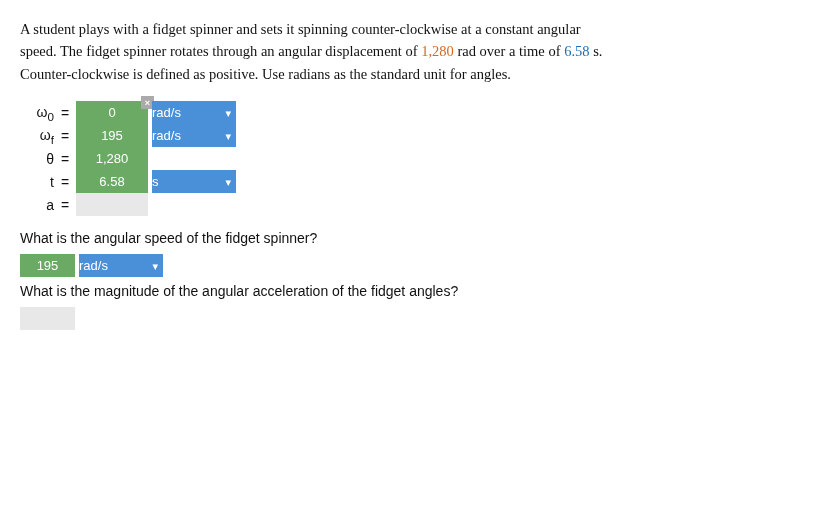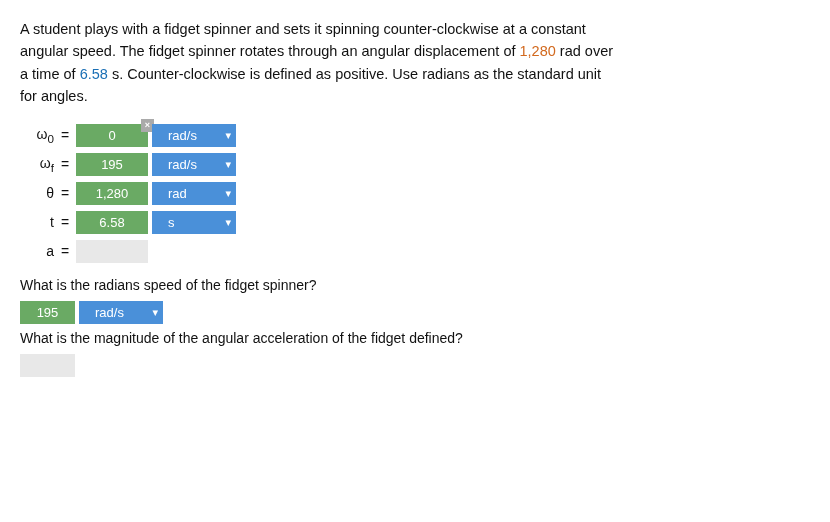--- a/index.html
+++ b/index.html
@@ -16,36 +16,37 @@
       width: 830px;
       min-height: 522px;
       padding: 18px 20px 18px 20px;
     }
 
     .problem-text {
       font-size: 14.5px;
       line-height: 1.55;
       margin-bottom: 16px;
       max-width: 600px;
+      font-family: Liberation Serif, serif;
     }
 
     .highlight-orange {
       color: #d2691e;
       font-weight: normal;
     }
 
     .highlight-blue {
       color: #1a6fb5;
       font-weight: normal;
     }
 
     .variables-grid {
       display: flex;
       flex-direction: column;
-      gap: 6px;
+      gap: 0;
       margin-bottom: 14px;
       margin-left: 4px;
     }
 
     .var-row {
       display: flex;
       align-items: center;
       gap: 4px;
     }
 
@@ -122,21 +123,21 @@
       color: #fff;
       font-size: 11px;
       pointer-events: none;
     }
 
     .unit-select-wrapper select {
       background: #4a90d9;
       color: #ffffff;
       border: none;
       font-size: 13px;
-      padding: 4px 22px 4px 16px;
+      padding: 4px 22px 4px 0;
       appearance: none;
       -webkit-appearance: none;
       cursor: pointer;
       outline: none;
       width: 84px;
     }
 
     .unit-select-wrapper select option {
       background: #fff;
       color: #111;
@@ -216,28 +217,20 @@
       </select>
     </div>
   </div>
 
   <div class="var-row">
     <span class="var-label">θ</span>
     <span class="var-equals">=</span>
     <div class="input-wrapper">
       <input class="var-input" type="text" value="1,280" readonly="" style="">
     </div>
-    <div class="unit-select-wrapper">
-      <select>
-        <option>rad</option>
-        <option>rad/s</option>
-        <option>s</option>
-        <option>rad/s²</option>
-      </select>
-    </div>
   </div>
 
   <div class="var-row">
     <span class="var-label">t</span>
     <span class="var-equals">=</span>
     <div class="input-wrapper">
       <input class="var-input" type="text" value="6.58" readonly="" style="">
     </div>
     <div class="unit-select-wrapper">
       <select>
@@ -252,31 +245,31 @@
   <div class="var-row">
     <span class="var-label">a</span>
     <span class="var-equals">=</span>
     <div class="input-wrapper">
       <input class="var-input empty" type="text" value="" style="">
     </div>
   </div>
 
 </div>
 
-<p class="question-text">What is the radians speed of the fidget spinner?</p>
+<p class="question-text">What is the angular speed of the fidget spinner?</p>
 
 <div class="answer-row">
   <input class="answer-input" type="text" value="195" readonly="" style="">
   <div class="unit-select-wrapper">
     <select>
       <option>rad/s</option>
       <option>rad</option>
       <option>s</option>
       <option>rad/s²</option>
     </select>
   </div>
 </div>
 
-<p class="question-text">What is the magnitude of the angular acceleration of the fidget defined?</p>
+<p class="question-text">What is the magnitude of the angular acceleration of the fidget angles?</p>
 
 <div class="answer-row">
   <input class="answer-input empty" type="text" value="" style="">
 </div>
 
 </body></html>

